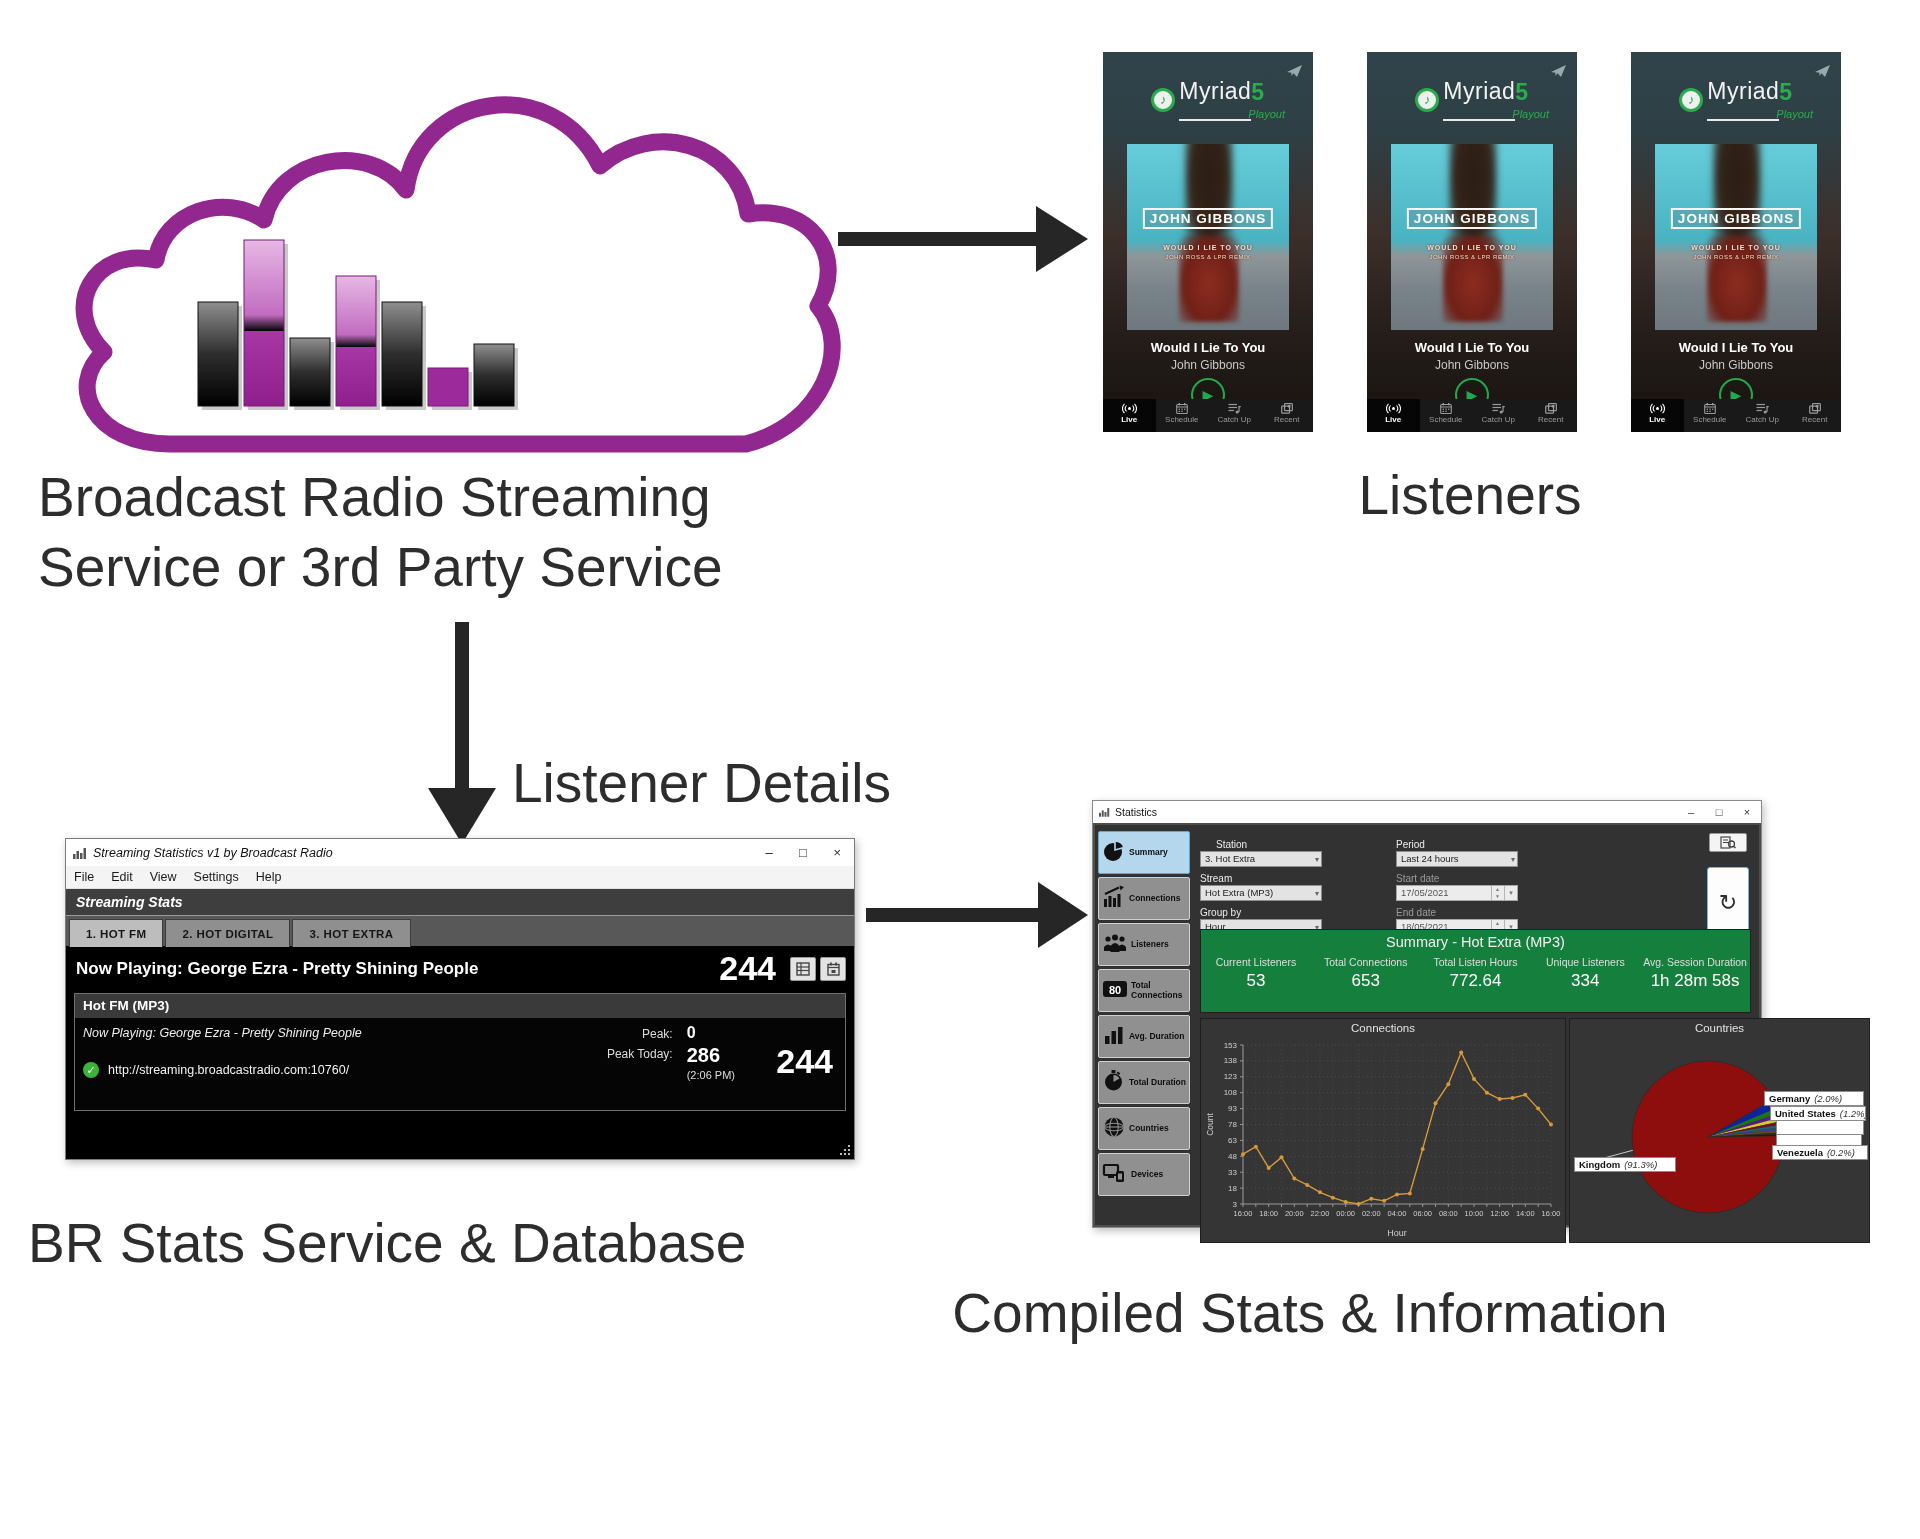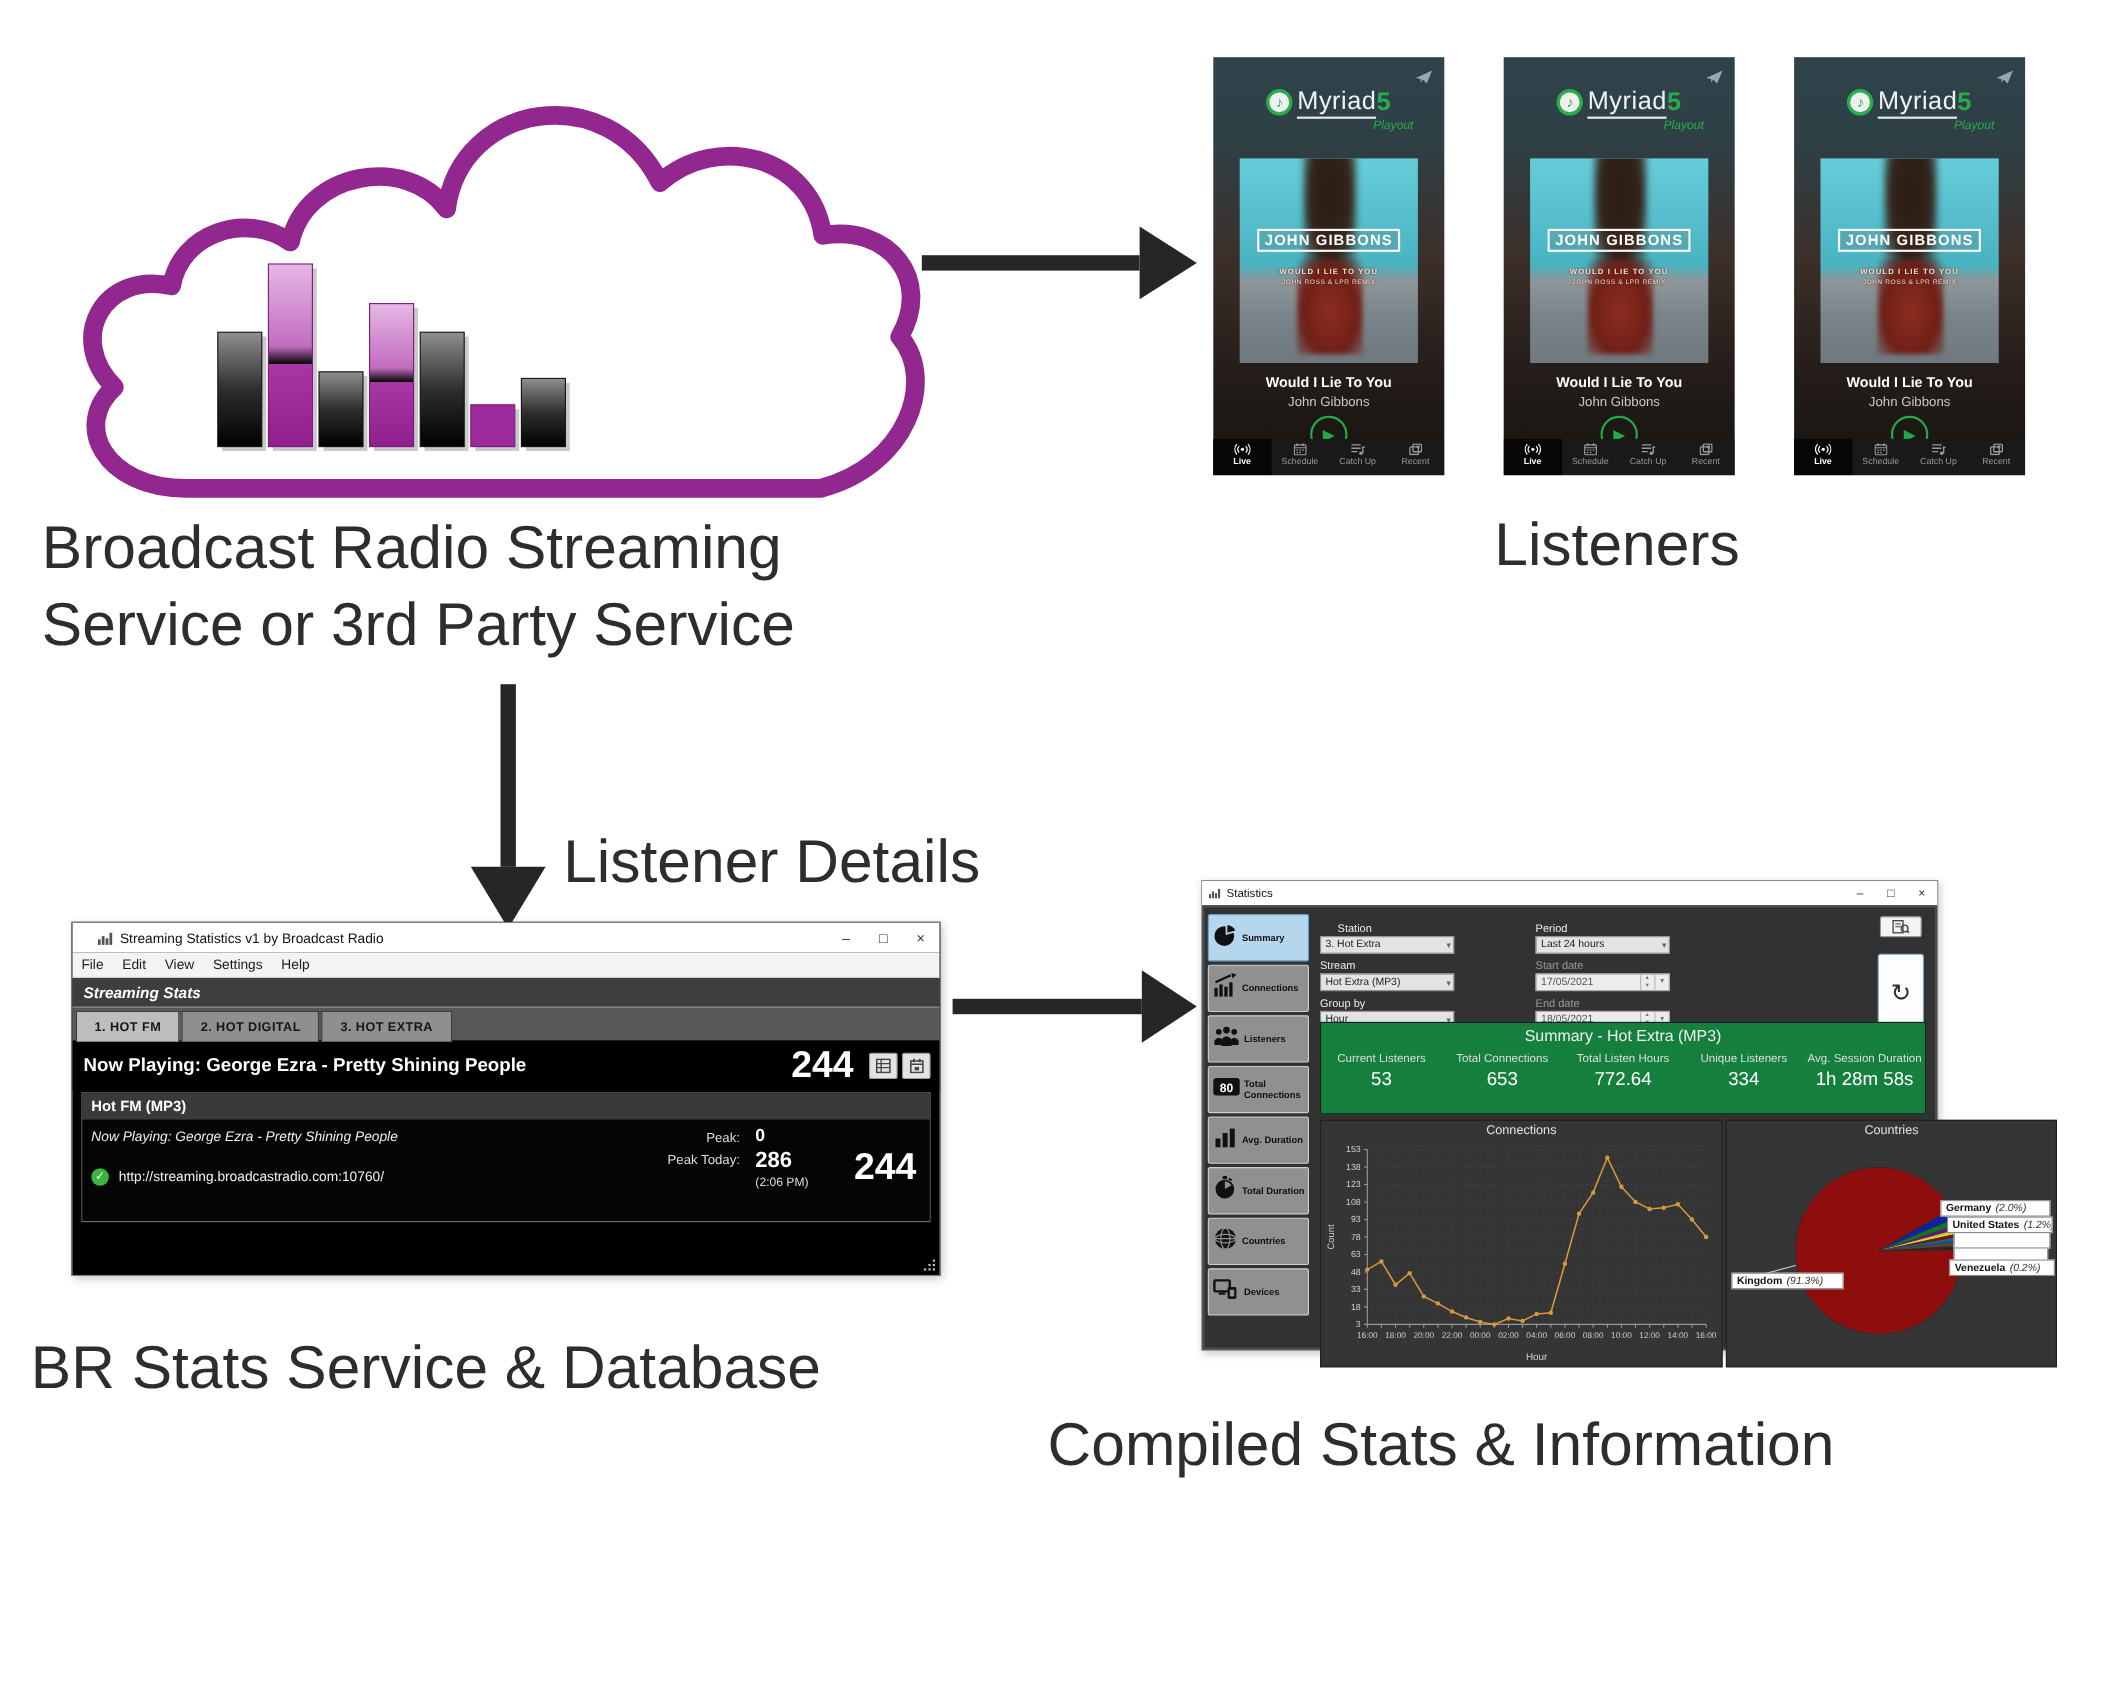--- a/index.html
+++ b/index.html
@@ -16,21 +16,21 @@
 
   
   .phone { position:absolute; top:52px; width:210px; height:380px; overflow:hidden;
            background:linear-gradient(180deg,#30434a 0%,#2e4046 20%,#3c2f2a 48%,#241d19 75%,#181310 100%); }
   .phone .send { position:absolute; top:12px; right:10px; opacity:.85; }
   .phone .logo-row { position:absolute; top:26px; left:0; right:0; text-align:center; }
   .phone .logo-mark { display:inline-block; vertical-align:middle; width:24px; height:24px; border-radius:50%;
                       border:3px solid #29ad4b; color:#29ad4b; font-size:13px; line-height:18px; font-weight:bold;
                       background:rgba(255,255,255,.92); margin-right:4px; }
   .phone .brand { display:inline-block; vertical-align:middle; color:#f2f2f2; font-size:23px; letter-spacing:.5px;
-                  border-bottom:2px solid #e8e8e8; padding-bottom:1px; }
+                  border-bottom:2px solid #e8e8e8; padding-bottom:14px; }
   .phone .brand-5 { color:#29ad4b; font-weight:bold; border-bottom:none; }
   .phone .playout { position:absolute; top:56px; left:0; right:28px; text-align:right; color:#29ad4b; font-size:11px; font-style:italic; }
   .phone .art { position:absolute; left:24px; top:92px; width:162px; height:186px; overflow:hidden;
                 background:linear-gradient(180deg,#66ccd9 0%,#49b3c2 52%,#8e9699 60%,#79838a 78%,#6e787e 100%); }
   .phone .art-hair { position:absolute; left:58px; top:-8px; width:48px; height:118px;
                      background:radial-gradient(ellipse at 50% 35%, #2b1d13 0%, #33241a 55%, rgba(43,29,19,0) 95%); filter:blur(3px); }
   .phone .art-body { position:absolute; left:52px; bottom:8px; width:60px; height:86px;
                      background:radial-gradient(ellipse at 50% 55%, #8d2c20 0%, #6f2017 60%, rgba(111,32,23,0) 100%); filter:blur(2px); }
   .phone .art-name { position:absolute; left:50%; top:64px; transform:translateX(-50%); white-space:nowrap;
                      color:#fff; border:2px solid #f5f5f5; font-weight:bold; font-size:13.5px; letter-spacing:1px;
@@ -44,21 +44,21 @@
   .phone .play { position:absolute; left:50%; top:326px; transform:translateX(-50%); width:34px; height:34px; border-radius:50%;
                  border:2px solid #22a94d; color:#22a94d; text-align:center; font-size:14px; line-height:30px; }
   .phone .nav { position:absolute; left:0; right:0; bottom:0; height:33px; background:#191919; display:flex; }
   .phone .nav-item { flex:1; text-align:center; color:#9a9a9a; font-size:8px; padding-top:4px; }
   .phone .nav-item.active { background:#060606; color:#fff; }
   .phone .nav-item svg { display:block; margin:0 auto 1px auto; }
 
   
   #br-window { position:absolute; left:65px; top:838px; width:790px; height:322px; background:#000;
                border:1px solid #7c7c7c; box-shadow:2px 3px 8px rgba(0,0,0,.25); font-family:"Liberation Sans",sans-serif; }
-  #br-window .titlebar { height:27px; background:#fff; display:flex; align-items:center; padding-left:23px; }
+  #br-window .titlebar { height:27px; background:#fff; display:flex; align-items:center; padding-left:7px;font-style:italic; }
   #br-window .titlebar .title { font-size:12.5px; color:#111; margin-left:6px; flex:1; }
   .win-controls { display:flex; height:100%; }
   .win-controls .wc { width:34px; text-align:center; color:#333; font-size:13px; line-height:27px; }
   #br-window .menubar { height:23px; background:#f4f4f4; display:flex; align-items:center; padding-left:8px; border-bottom:1px solid #e0e0e0; }
   #br-window .menubar .menu-item { font-size:12.5px; color:#1a1a1a; margin-right:17px; }
   #br-window .banner { height:21px; background:#3dbd3d; color:#fff; font-size:12px; text-align:center; line-height:21px; }
   #br-window .section-hd { height:26px; background:#3e3e3e; color:#fff; font-weight:bold; font-style:italic;
                            font-size:14px; line-height:26px; padding-left:10px; }
   #br-window .tabstrip { height:31px; background:#585858; padding:3px 0 0 3px; border-top:1px solid #9a9a9a; }
   #br-window .tab { display:inline-block; height:28px; line-height:28px; padding:0 16px; margin-right:2px;

